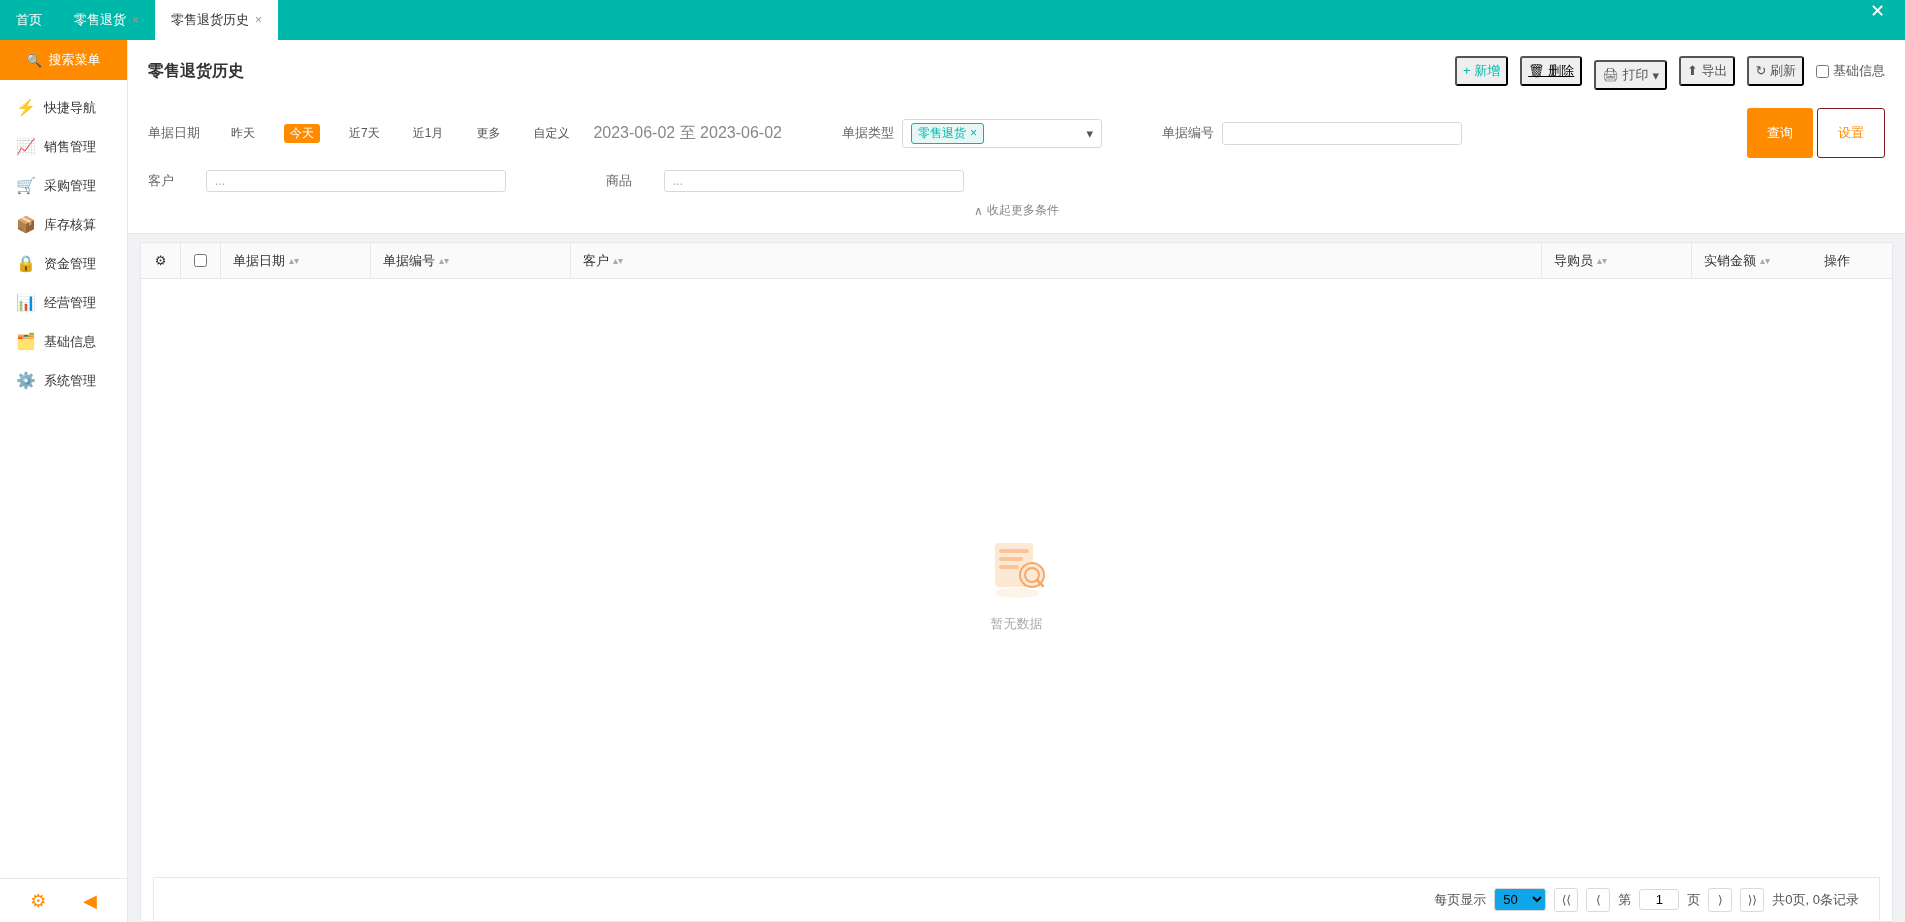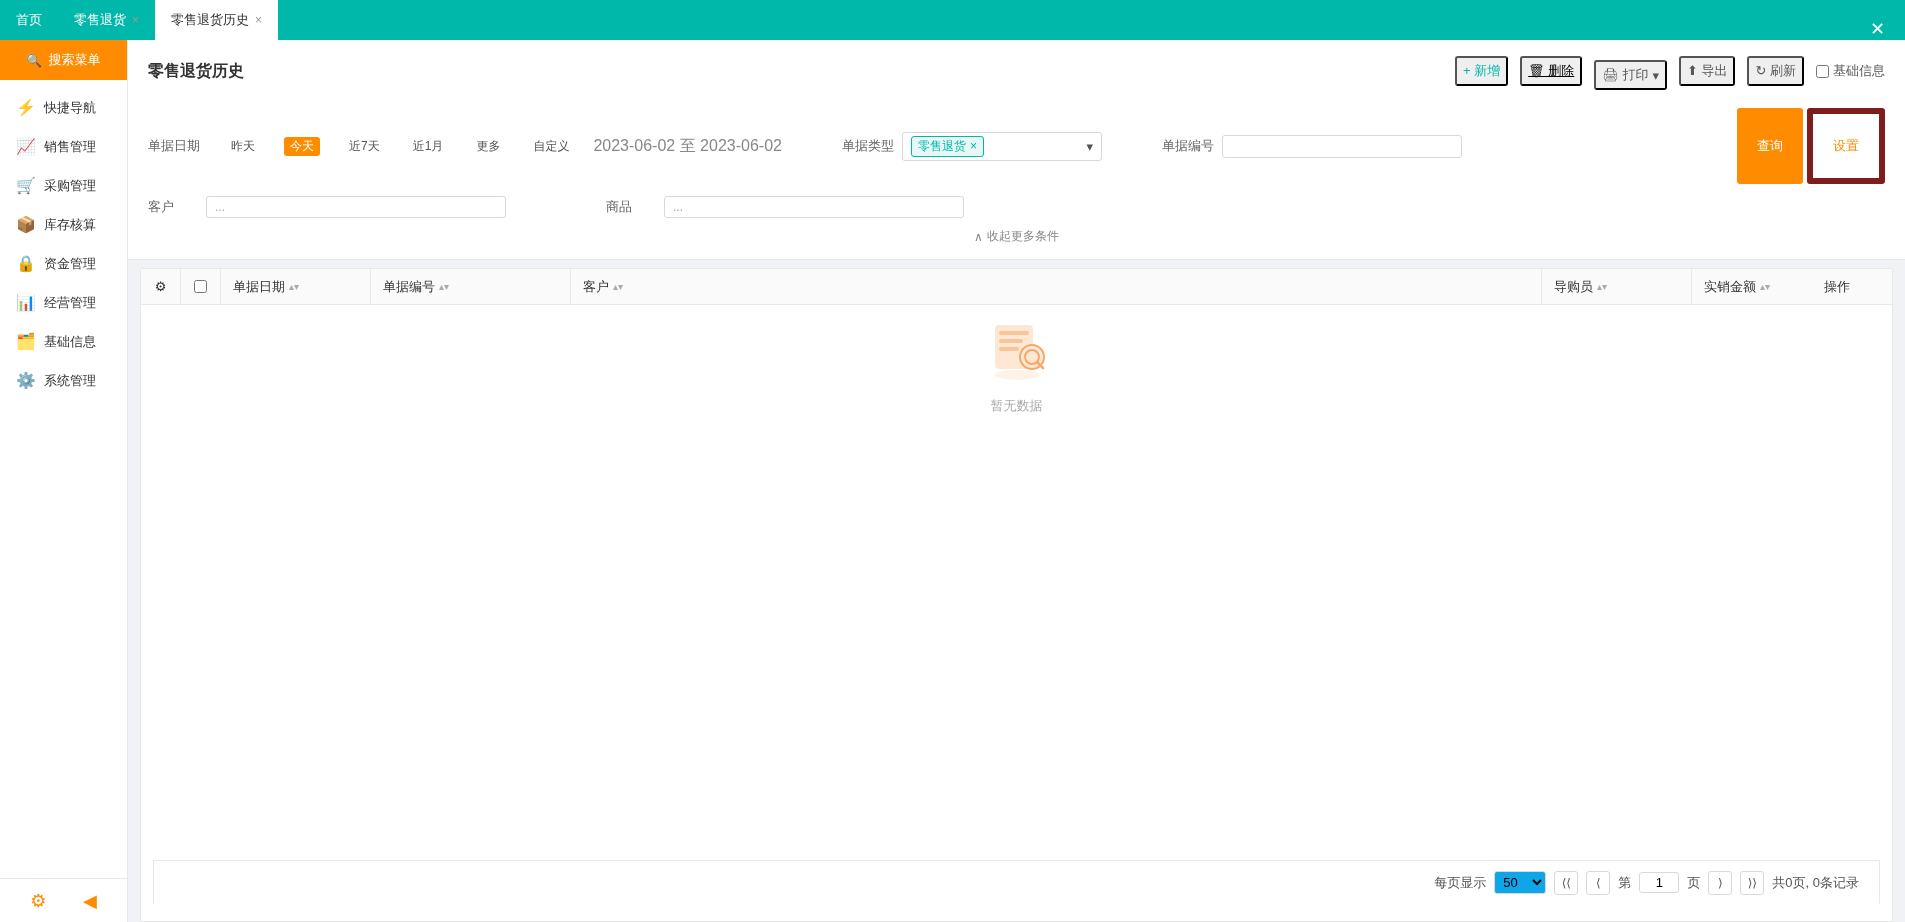--- a/index.html
+++ b/index.html
@@ -3,21 +3,21 @@
   <meta charset="utf-8">
   <style>
     * { box-sizing: border-box; margin: 0; padding: 0; font-family: 'Microsoft YaHei', Arial, sans-serif; }
     body { width: 1905px; height: 922px; overflow: hidden; display: flex; flex-direction: column; background: #f5f5f5; }
 
     
     .top-bar {
       height: 40px;
       background: #00b8a9;
       display: flex;
-      align-items: flex-end;
+      align-items: flex-start;
       padding: 0 0;
       flex-shrink: 0;
     }
     .top-bar-tabs {
       display: flex;
       align-items: stretch;
       height: 100%;
       flex: 1;
     }
     .top-tab {
@@ -244,23 +244,23 @@
       color: #fff;
       border: none;
       border-radius: 3px;
       padding: 6px 20px;
       font-size: 13px;
       cursor: pointer;
     }
     .settings-btn {
       background: #fff;
       color: #ff8c00;
-      border: 6px solid #7f1d1d;
-      border-radius: 3px;
-      padding: 23px 20px;
+      border: 1px solid #7f1d1d;
+      border-radius: 3px;
+      padding: 15px 20px;
       font-size: 13px;
       cursor: pointer;
     }
     .action-btns {
       display: flex;
       flex-direction: row;
       gap: 4px;
       margin-left: auto;
       padding-right: 0;
     }
@@ -303,20 +303,21 @@
     .th.guide-col { width: 150px; flex-shrink: 0; }
     .th.amount-col { width: 120px; flex-shrink: 0; margin-left: auto; border-right: none; }
     .th.op-col { width: 80px; flex-shrink: 0; border-right: none; }
     .sort-icon { font-size: 10px; color: #aaa; display: flex; flex-direction: column; line-height: 1; gap: 1px; }
 
     .table-body {
       flex: 1;
       display: flex;
       flex-direction: column;
       align-items: center;
+      justify-content: center;
     }
     .empty-state {
       display: flex;
       flex-direction: column;
       align-items: center;
       gap: 12px;
     }
     .empty-icon {
       width: 80px;
       height: 80px;
@@ -329,21 +330,21 @@
       background: #fff;
       border-top: 1px solid #e8e8e8;
       display: flex;
       align-items: center;
       justify-content: flex-end;
       padding: 16px 20px;
       gap: 8px;
       font-size: 13px;
       color: #555;
       flex-shrink: 0;
-      margin: 17px 12px;
+      margin: 0 12px;
       border-bottom-left-radius: 2px;
       border-bottom-right-radius: 2px;
       border-left: 1px solid #e8e8e8;
       border-right: 1px solid #e8e8e8;
     }
     .page-size-select {
       border: 1px solid #d9d9d9;
       border-radius: 3px;
       padding: 2px 4px;
       font-size: 13px;

